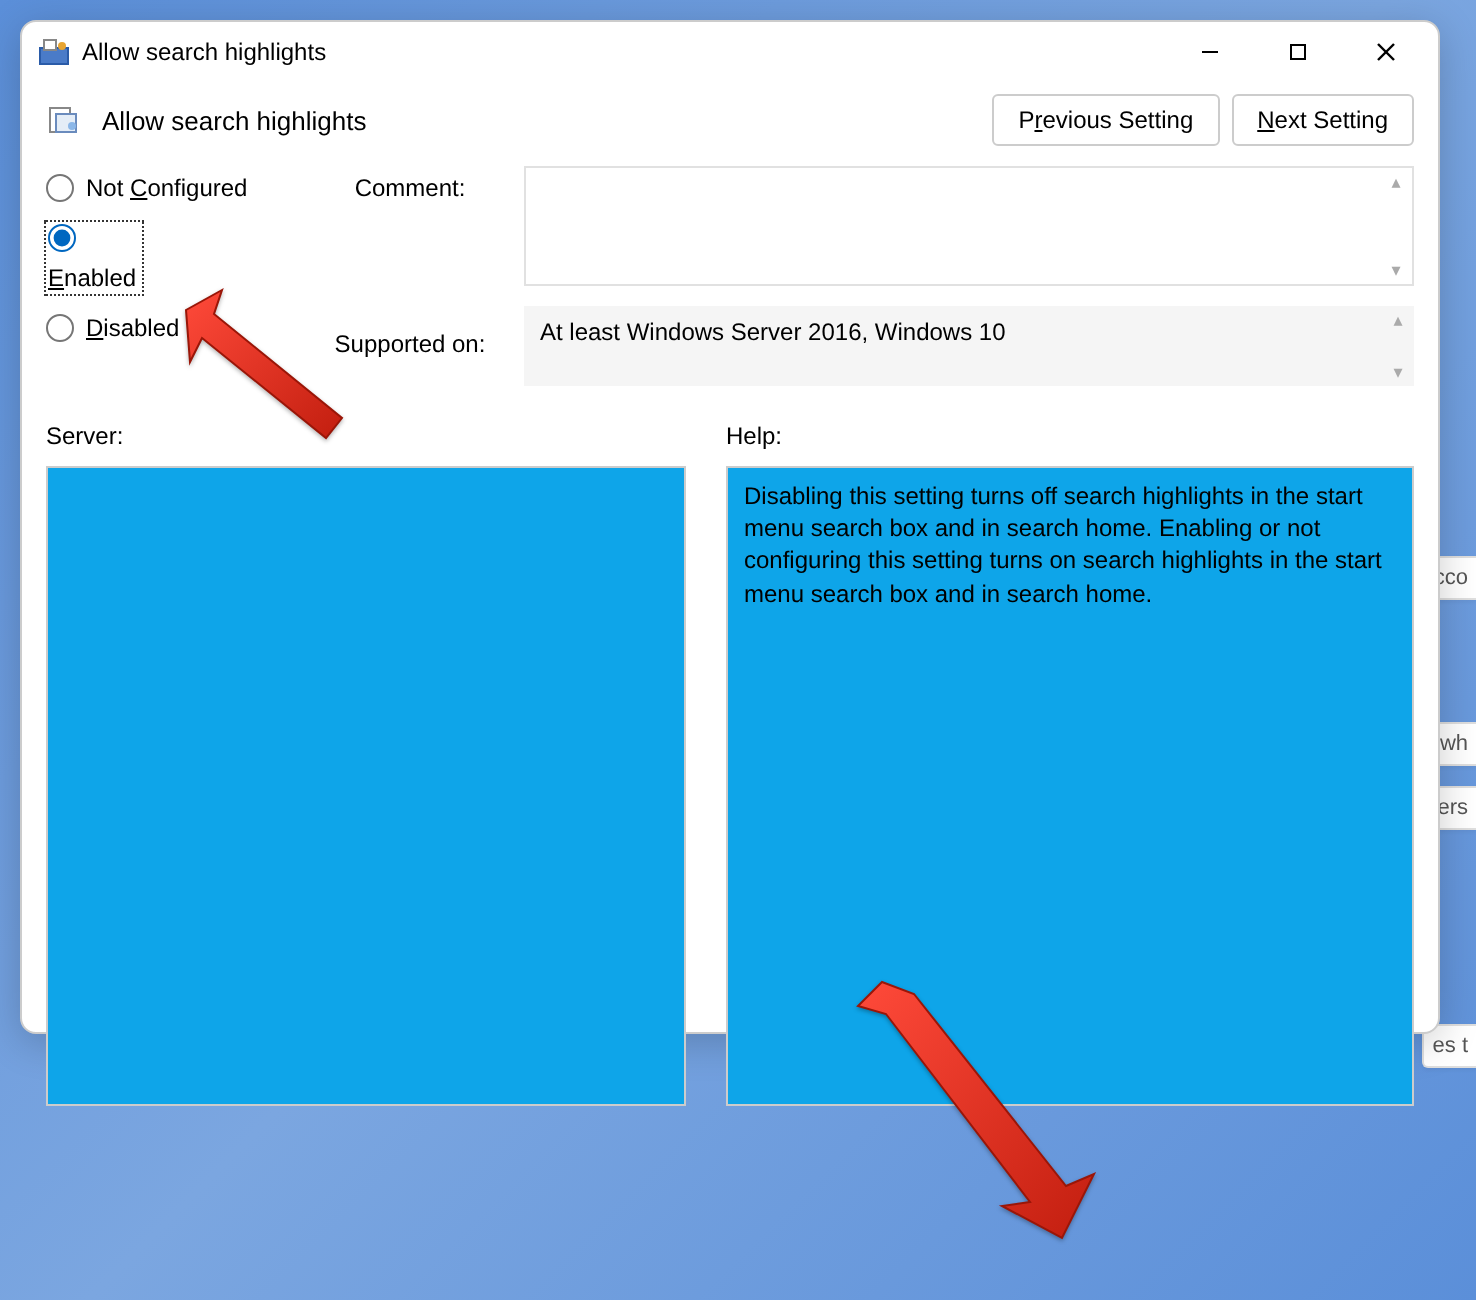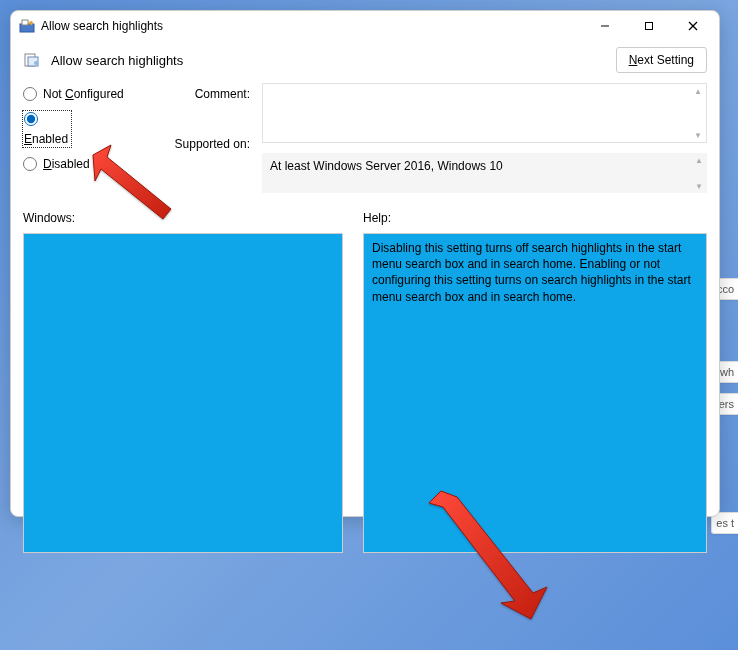--- a/index.html
+++ b/index.html
@@ -58,21 +58,21 @@
     display:flex;
     flex-direction:column;
     padding: 0 12px 8px 12px;
     position:relative;
   }
   .toprow { display:flex; gap: 12px; }
   .radiocol { width: 125px; padding-top: 4px; display:flex; flex-direction:column; gap:10px; }
   .radio { display:flex; align-items:flex-start; gap:6px; font-size:12px; }
   .radio input { margin:0; width:14px; height:14px; accent-color:#0067c0;}
   .radio.selected { outline:1px dotted #333; padding:1px 3px 1px 1px; width:fit-content;flex-direction:column;}
-  .labelcol { width: 90px; display:flex; flex-direction:column; gap:36px; padding-top:4px; text-align:right; }
+  .labelcol { width: 90px; display:flex; flex-direction:column; gap:64px; padding-top:4px; text-align:center; }
   .labelcol .lbl { font-size:12px; }
   .fieldcol { flex:1; display:flex; flex-direction:column; gap:10px; }
   .textarea {
     border:1px solid #e1e1e1; background:#fff; height:60px; position:relative; padding:4px 16px 4px 6px;
   }
   .mini-scroll { position:absolute; right:2px; top:2px; bottom:2px; width:12px; display:flex; flex-direction:column; justify-content:space-between; color:#aaa; font-size:9px; align-items:center;}
   .supportbox {
     border:0; background:#f5f5f5; padding:6px 16px 6px 8px; font-size:12px; height:40px; position:relative;
   }
   .midrow { display:flex; gap:20px; margin-top:18px; }
@@ -133,20 +133,21 @@
   <div class="headerrow">
     <span class="icon2">
       <svg width="18" height="18" viewBox="0 0 18 18">
           <rect x="2" y="3" width="10" height="12" fill="#fff" stroke="#888"></rect>
           <rect x="5" y="6" width="10" height="9" fill="#e4edf7" stroke="#6a8bbd"></rect>
           <circle cx="13" cy="12" r="2" fill="#8bb7e8"></circle>
         </svg>
     </span>
     <span class="settingname">Allow search highlights</span>
     <div class="btns">
+      <div class="btn"><span>P</span><span class="u">r</span><span>evious Setting</span></div>
       <div class="btn"><span></span><span class="u">N</span><span>ext Setting</span></div>
     </div>
   </div>
 
   <div class="content">
 
     <div class="toprow">
       <div class="radiocol">
         <label class="radio">
           <input type="radio" name="state" style="">
@@ -178,21 +179,21 @@
           <div class="mini-scroll">
               <span>▴</span>
               <span>▾</span>
             </div>
         </div>
       </div>
     </div>
 
     <div class="midrow" style="flex:1;">
       <div class="col" style="flex:0 0 320px;">
-        <span class="colheader">Windows:</span>
+        <span class="colheader">Server:</span>
         <div class="bigbox"><span></span></div>
       </div>
       <div class="col">
         <span class="colheader">Help:</span>
         <div class="bigbox"><span>Disabling this setting turns off search highlights in the start menu search box and in search home. Enabling or not configuring this setting turns on search highlights in the start menu search box and in search home.</span></div>
       </div>
     </div>
 
 
     <div class="arrow" style="left:72px; top:60px;">

